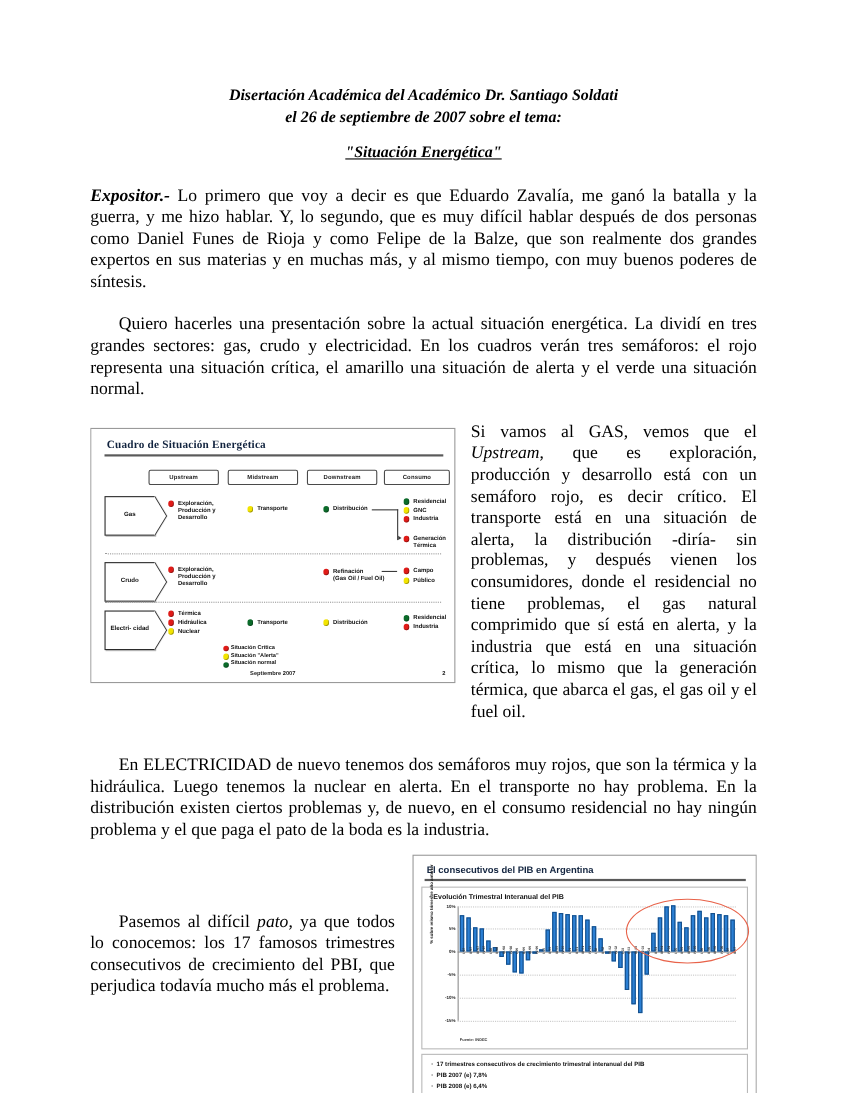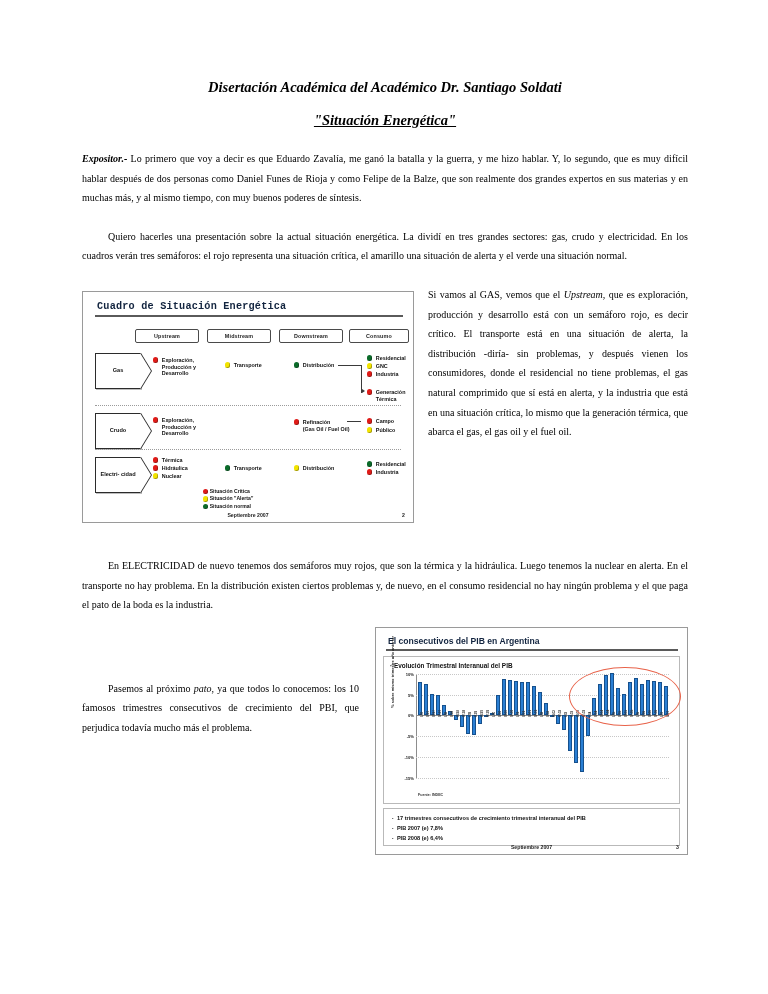--- a/index.html
+++ b/index.html
@@ -41,21 +41,21 @@
   .title-sub {
     margin-top: 13px;
     font-weight: bold;
     font-style: italic;
     font-size: 14.5px;
     text-decoration: underline;
   }
 
   
   p.body {
-    font-size: 10px;
+    font-size: 16px;
     line-height: 19.6px;
     text-align: justify;
     margin: 0;
     -webkit-hyphens: none;
     hyphens: none;
   }
   .para-gap { height: 19px; }
   .indent { text-indent: 26px; }
   .b { font-weight: bold; font-style: italic; }
   .i { font-style: italic; }
@@ -77,21 +77,21 @@
     background: #ffffff;
     box-sizing: border-box;
     position: relative;
   }
   .slide1 {
     width: 332px;
     height: 232px;
     padding: 7px 8px 4px 8px;
   }
   .slide1 .sl-title {
-    font-family: Liberation Mono, monospace;
+    font-family: Liberation Serif, serif;
     font-weight: bold;
     font-size: 10.2px;
     color: #12243f;
     letter-spacing: .2px;
     margin: 2px 0 0 6px;
   }
   .slide1 .sl-rule {
     margin: 3px 2px 0 4px;
     height: 2px;
     background: #5a5a5a;
@@ -363,20 +363,21 @@
   }
 </style>
 </head>
 <body>
 
 <div class="page">
   <div class="content">
 
     <div class="title-block">
       <div>Disertación Académica del Académico Dr. Santiago Soldati</div>
+      <div>el 26 de septiembre de 2007 sobre el tema:</div>
       <div class="title-sub">"Situación Energética"</div>
     </div>
 
     <div class="para-gap"></div>
 
     <p class="body"><span class="b">Expositor.-</span><span> Lo primero que voy a decir es que Eduardo Zavalía, me ganó la batalla y la guerra, y me hizo hablar. Y, lo segundo, que es muy difícil hablar después de dos personas como Daniel Funes de Rioja y como Felipe de la Balze, que son realmente dos grandes expertos en sus materias y en muchas más, y al mismo tiempo, con muy buenos poderes de síntesis.</span></p>
 
     <div class="para-gap"></div>
 
     <p class="body indent">Quiero hacerles una presentación sobre la actual situación energética. La dividí en tres grandes sectores: gas, crudo y electricidad. En los cuadros verán tres semáforos: el rojo representa una situación crítica, el amarillo una situación de alerta y el verde una situación normal.</p>
@@ -760,18 +761,18 @@
             </div>
           </div>
 
           <div class="slide-foot">Septiembre 2007</div>
           <div class="slide-pageno">3</div>
         </div>
       </div>
 
       <div class="right-col">
         <div style="height:56px"></div>
-        <p class="body indent"><span>Pasemos al próximo </span><span class="i">pato</span><span>, ya que todos lo conocemos: los 10 famosos trimestres consecutivos de crecimiento del PBI, que perjudica todavía mucho más el problema.</span></p>
+        <p class="body indent"><span>Pasemos al difícil </span><span class="i">pato</span><span>, ya que todos lo conocemos: los 17 famosos trimestres consecutivos de crecimiento del PBI, que perjudica todavía mucho más el problema.</span></p>
       </div>
     </div>
 
   </div>
 </div>
 
 </body></html>

